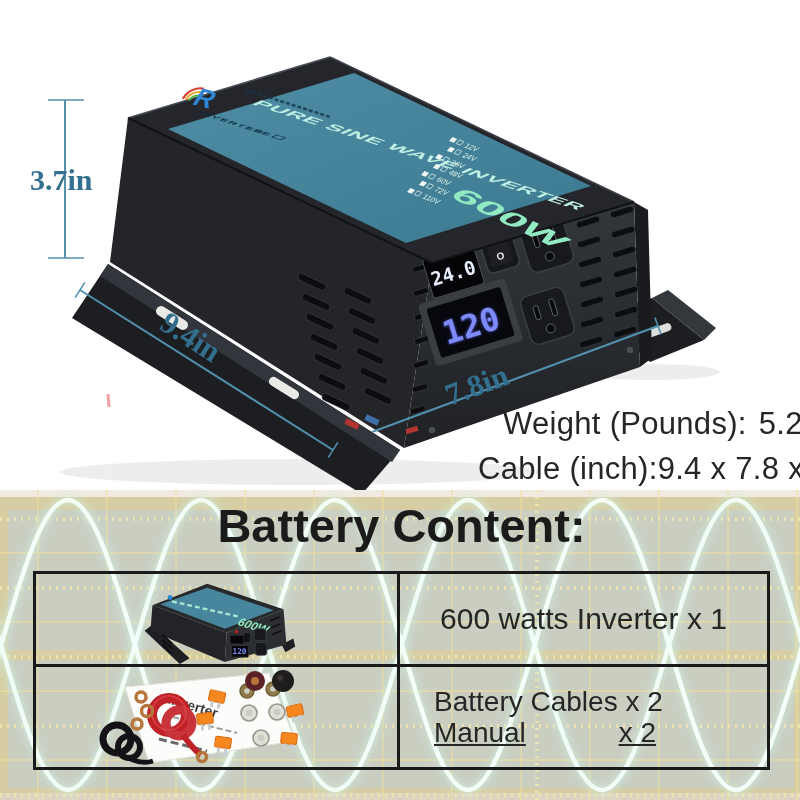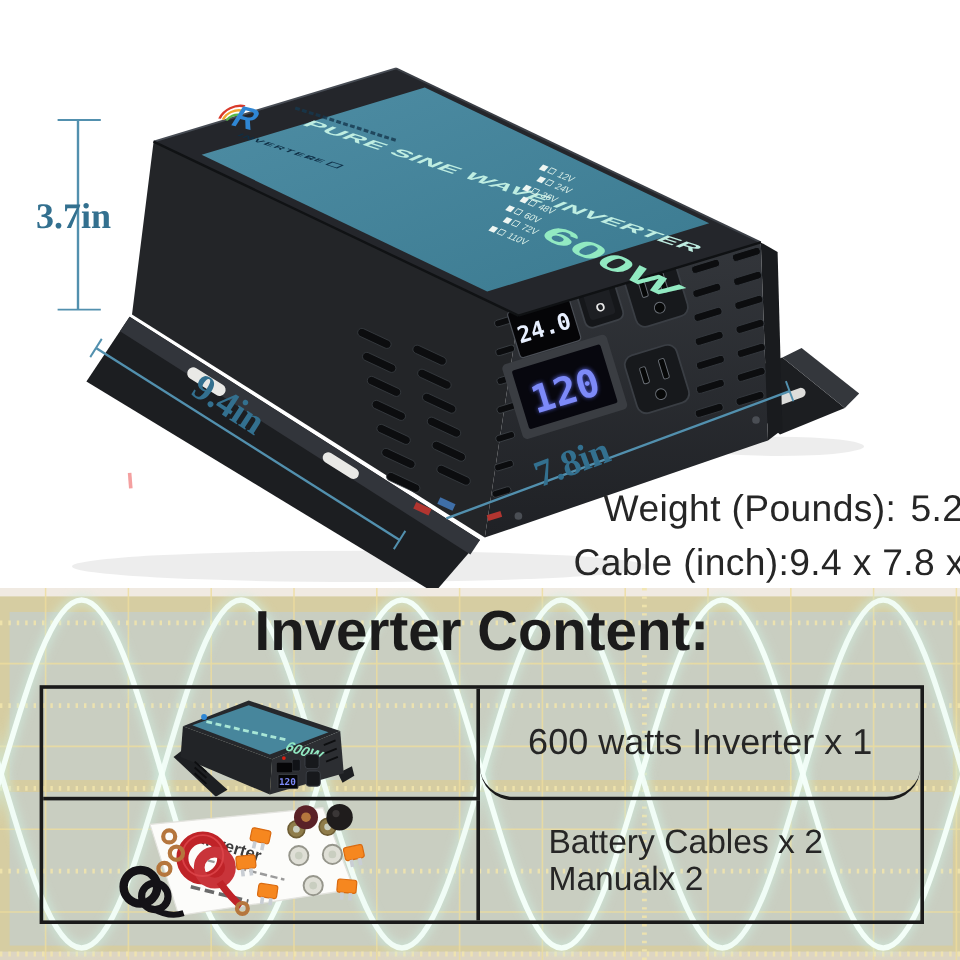--- a/index.html
+++ b/index.html
@@ -14,24 +14,24 @@
   .pkg-title{position:absolute;left:33px;top:8px;width:737px;text-align:center;
              font-size:47px;font-weight:bold;color:#1b1b1b;letter-spacing:0px;}
   .pkg-table{position:absolute;left:33px;top:81px;width:731px;height:193px;
              border:3px solid #1a1a1a;display:grid;
              grid-template-columns:364px 367px;grid-template-rows:93px 100px;}
   .cell{position:relative;overflow:hidden;}
   .c-br{border-right:3px solid #1a1a1a;}
   .c-bb{border-bottom:3px solid #1a1a1a;}
   .img-cell{display:flex;align-items:center;justify-content:center;}
   .txt-cell{display:flex;align-items:center;justify-content:center;
-            color:#262626;font-size:30px;border-radius:28px;}
+            color:#262626;font-size:30px;}
   .txt-cell.multiline{flex-direction:column;align-items:flex-start;justify-content:center;
-            padding-left:57px;font-size:28px;line-height:31px;}
-  .row2-l2{display:flex;justify-content:flex-start;width:222px;}
+            padding-left:34px;font-size:28px;line-height:31px;}
+  .row2-l2{display:flex;justify-content:space-between;width:222px;text-decoration:underline;}
 </style>
 </head>
 <body>
 
 <div class="stage">
 
   <svg class="top-photo" width="800" height="490" viewBox="0 0 800 490">
     <defs>
       <linearGradient id="labelGrad" x1="0" y1="0" x2="1" y2="1">
         <stop offset="0" stop-color="#4e8da4"></stop>
@@ -322,21 +322,21 @@
       </g>
 
       <g fill="none" stroke-linecap="round">
         <path d="M -66 300 C -17 300 19 10 68 10 S 153 300 201 300 S 286 10 335 10 S 420 300 468 300 S 553 10 602 10 S 687 300 736 300 S 820 10 869 10" stroke="#cfeee0" stroke-width="10" opacity="0.55" filter="url(#waveglow)"></path>
         <path d="M -66 10 C -17 10 19 300 68 300 S 153 10 201 10 S 286 300 335 300 S 420 10 468 10 S 553 300 602 300 S 687 10 736 10 S 820 300 869 300" stroke="#cfeee0" stroke-width="10" opacity="0.55" filter="url(#waveglow)"></path>
         <path d="M -66 300 C -17 300 19 10 68 10 S 153 300 201 300 S 286 10 335 10 S 420 300 468 300 S 553 10 602 10 S 687 300 736 300 S 820 10 869 10" stroke="#f4fffa" stroke-width="4.5" opacity="0.95"></path>
         <path d="M -66 10 C -17 10 19 300 68 300 S 153 10 201 10 S 286 300 335 300 S 420 10 468 10 S 553 300 602 300 S 687 10 736 10 S 820 300 869 300" stroke="#f4fffa" stroke-width="4.5" opacity="0.9"></path>
       </g>
     </svg>
 
-    <div class="pkg-title">Inverter Content:</div>
+    <div class="pkg-title">Battery Content:</div>
 
     <div class="pkg-table">
 
       <div class="cell img-cell c-br c-bb">
         <svg width="160" height="90" viewBox="0 0 160 92">
           <polygon points="6,58 14,52 52,86 42,92" fill="#1d1f22"></polygon>
           <polygon points="146,72 158,66 160,74 150,80" fill="#1d1f22"></polygon>
           <polygon points="14,32 90,60 88,90 12,58" fill="#222427"></polygon>
           <polygon points="90,60 148,36 151,72 88,90" fill="#2c2e32"></polygon>
           <polygon points="14,32 70,10 148,36 90,60" fill="#26282c"></polygon>

